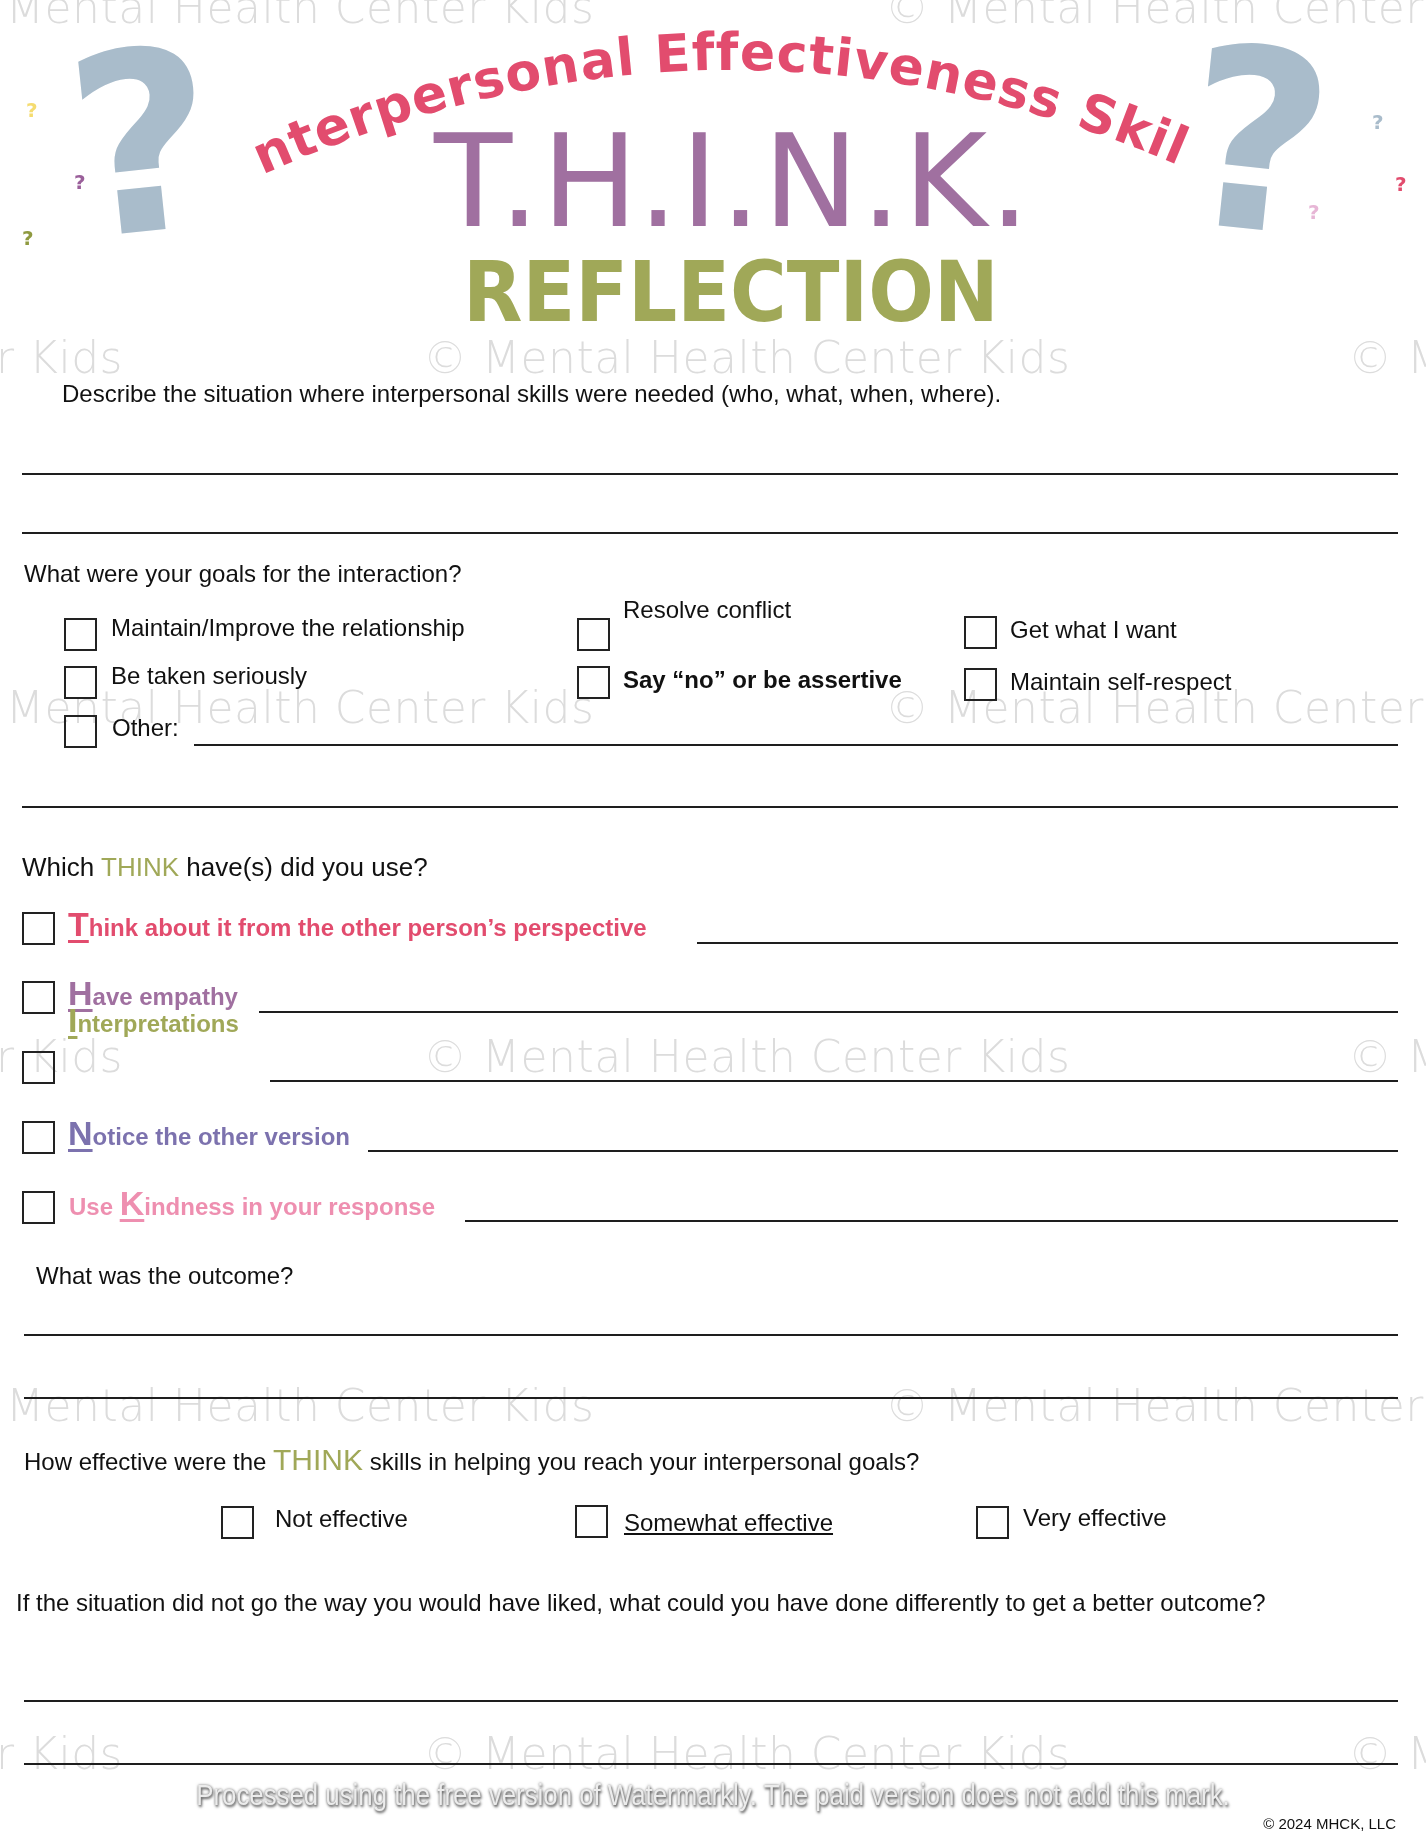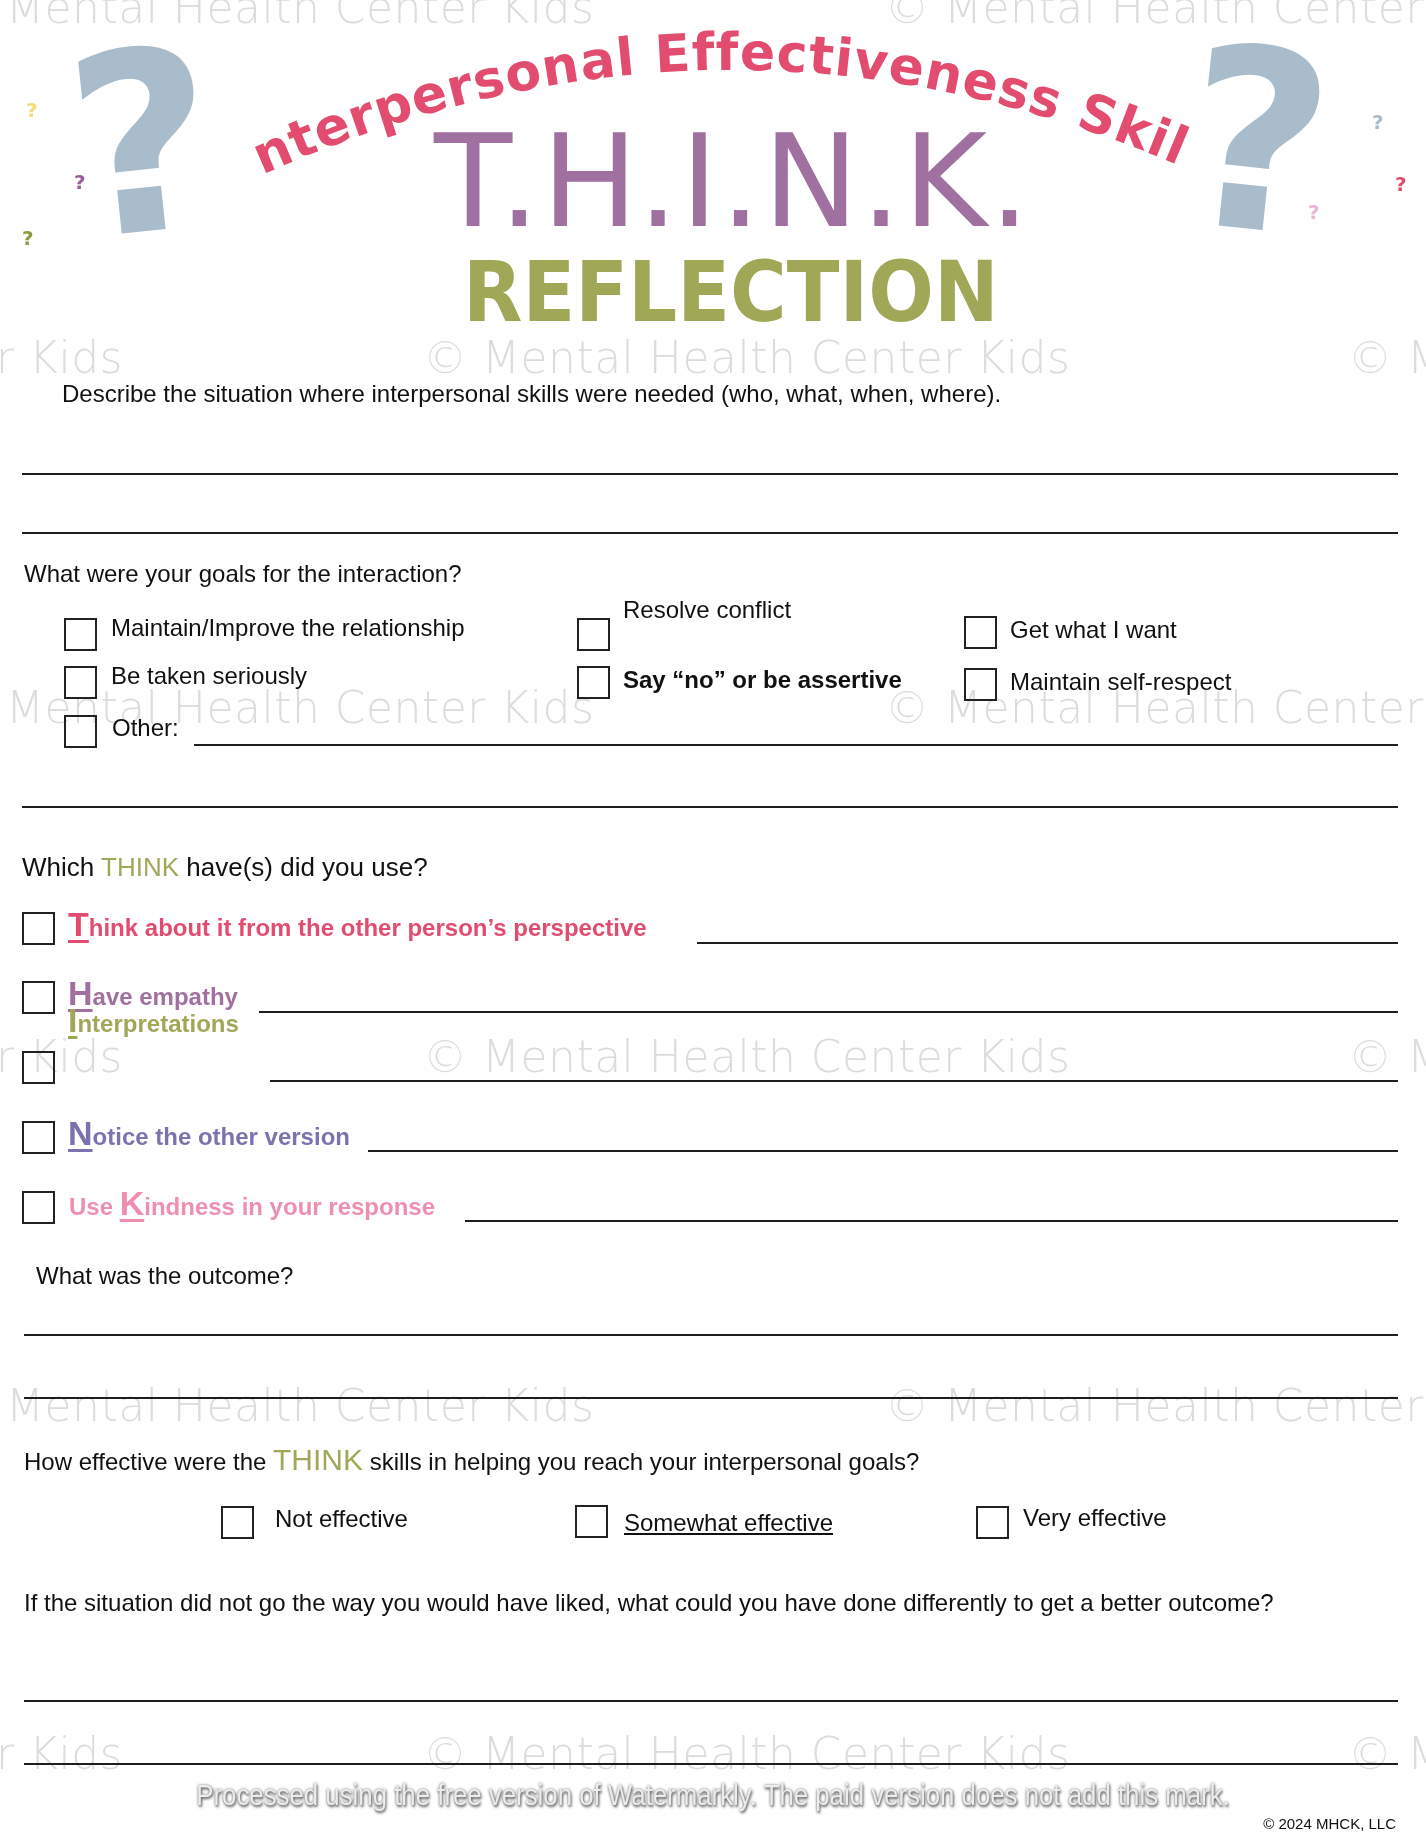--- a/index.html
+++ b/index.html
@@ -134,19 +134,19 @@
   </div>
   <div class="cb" style="left:221px; top:1506px;"></div>
   <div class="opt" style="left:275px; top:1505px;">Not effective</div>
   <div class="cb" style="left:575px; top:1505px;"></div>
   <div class="opt" style="left:624px; top:1509px;text-decoration:underline;">Somewhat effective</div>
   <div class="cb" style="left:976px; top:1506px;"></div>
   <div class="opt" style="left:1023px; top:1504px;">Very effective</div>
 </div>
 
 <div>
-  <div class="q" style="left:24px; top:1588px; width:1340px; white-space:normal; line-height:30px;">If the situation did not go the way you would have liked, what could you have done differently to get a better outcome?</div>
+  <div class="q" style="left:16px; top:1588px; width:1340px; white-space:normal; line-height:30px;">If the situation did not go the way you would have liked, what could you have done differently to get a better outcome?</div>
   <div class="line" style="left:24px; width:1374px; top:1700px;"></div>
   <div class="line" style="left:24px; width:1374px; top:1763px;"></div>
 </div>
 
 <div class="processed">Processed using the free version of Watermarkly. The paid version does not add this mark.</div>
 <div class="copyright">© 2024 MHCK, LLC</div>
 
 </body></html>

